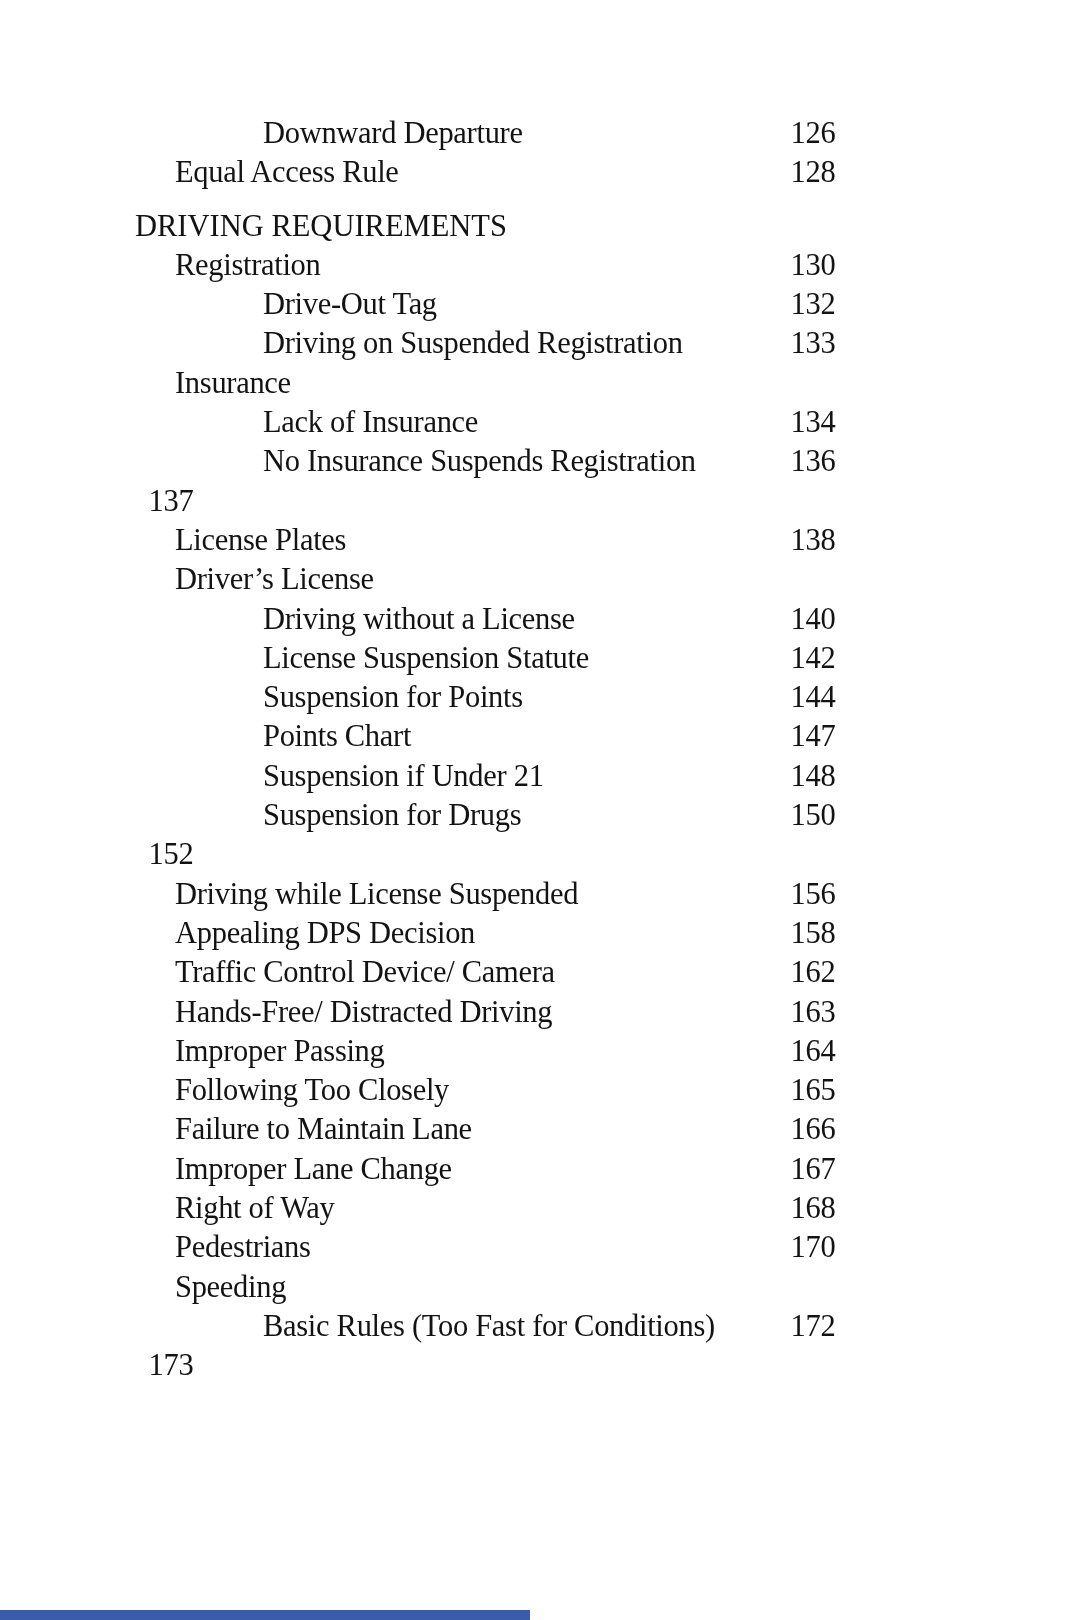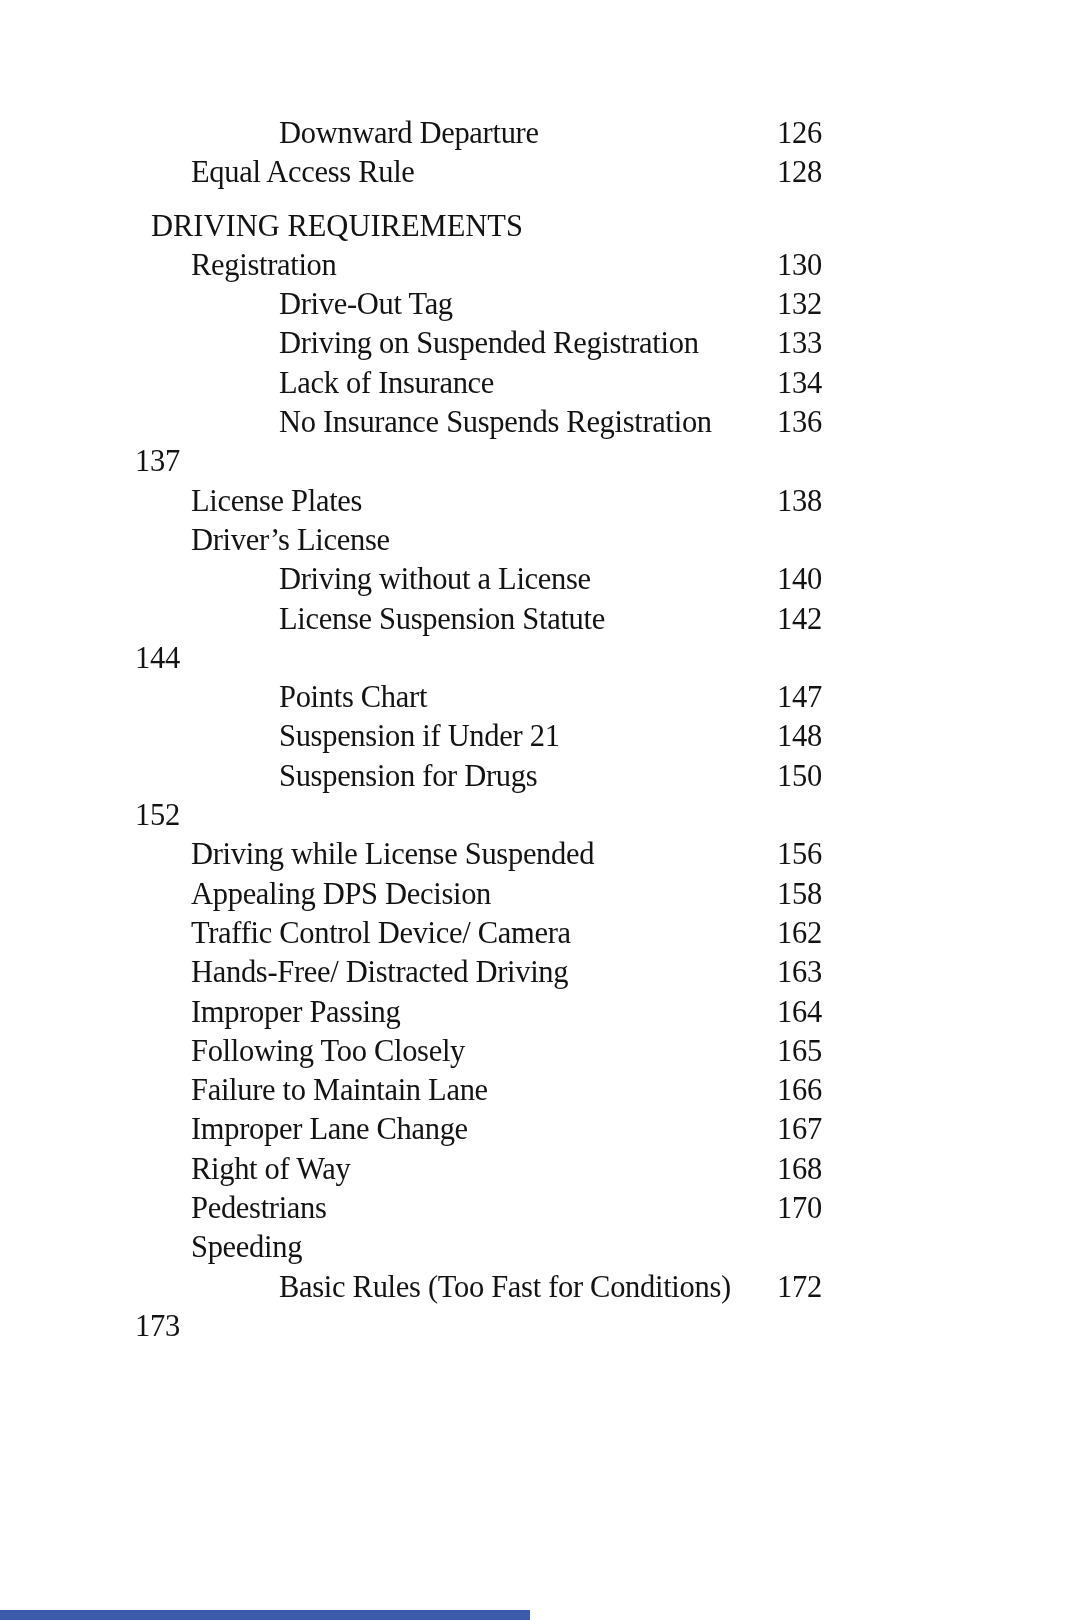--- a/index.html
+++ b/index.html
@@ -19,22 +19,22 @@
     width: 714px;
   }
   .row {
     display: flex;
     align-items: baseline;
     line-height: 39.3px;
     font-size: 30.5px;
     letter-spacing: -0.3px;
     white-space: nowrap;
   }
-  .row .label { flex: 1; overflow: visible; margin-left: 16px; }
-  .row .page  { width: 72px; text-align: left; }
+  .row .label { flex: 1; overflow: visible; }
+  .row .page  { width: 72px; text-align: center; }
   .level-1 .label { padding-left: 40px; font-family: Liberation Serif, serif; }
   .level-2 .label { padding-left: 128px; }
   .heading {
     font-weight: normal;
     margin-top: 14px;
     letter-spacing: 0px;
   }
   .footer-bar {
     position: absolute;
     left: 0;
@@ -63,20 +63,24 @@
       <span class="page">130</span>
     </div>
     <div class="row level-2">
       <span class="label">Drive-Out Tag</span>
       <span class="page">132</span>
     </div>
     <div class="row level-2">
       <span class="label">Driving on Suspended Registration</span>
       <span class="page">133</span>
     </div>
+    <div class="row level-1">
+      <span class="label">Insurance</span>
+      <span class="page"></span>
+    </div>
     <div class="row level-2">
       <span class="label">Lack of Insurance</span>
       <span class="page">134</span>
     </div>
     <div class="row level-2">
       <span class="label">No Insurance Suspends Registration</span>
       <span class="page">136</span>
     </div>
     <div class="row level-2">
       <span class="page">137</span>
@@ -91,20 +95,21 @@
     </div>
     <div class="row level-2">
       <span class="label">Driving without a License</span>
       <span class="page">140</span>
     </div>
     <div class="row level-2">
       <span class="label">License Suspension Statute</span>
       <span class="page">142</span>
     </div>
     <div class="row level-2">
+      <span class="label">Suspension for Points</span>
       <span class="page">144</span>
     </div>
     <div class="row level-2">
       <span class="label">Points Chart</span>
       <span class="page">147</span>
     </div>
     <div class="row level-2">
       <span class="label">Suspension if Under 21</span>
       <span class="page">148</span>
     </div>

